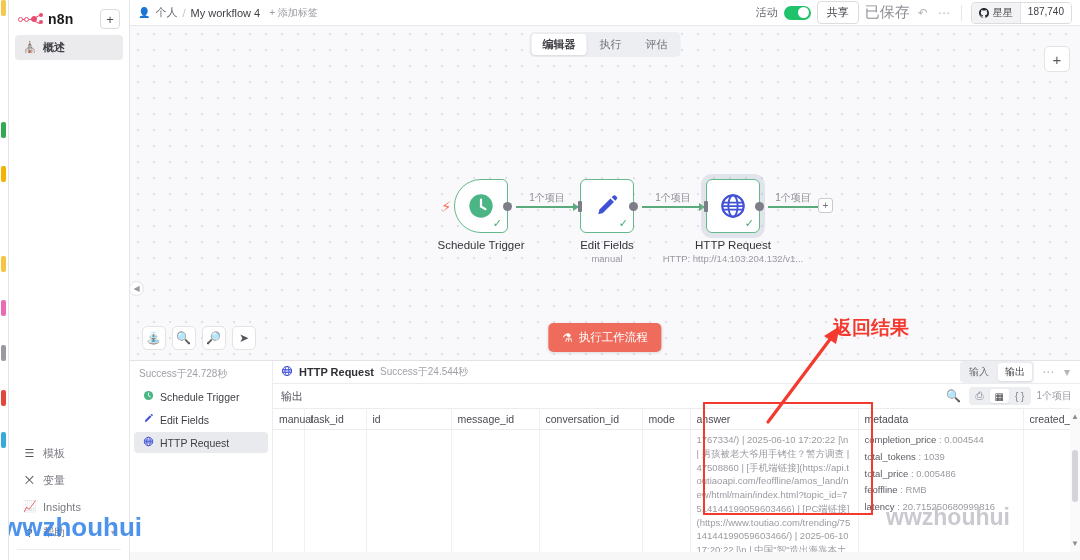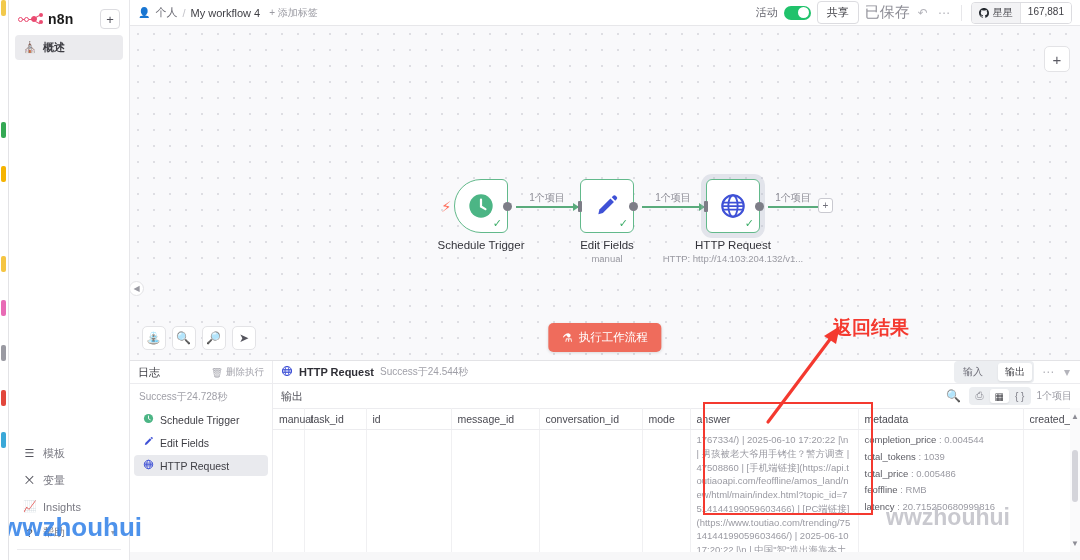--- a/index.html
+++ b/index.html
@@ -177,21 +177,21 @@
   }
   .log-node.sel { background: #e9eaee; }
   .log-node .nic { width: 12px; text-align: center; font-size: 11px; }
 
   .log-right { flex: 1; display: flex; flex-direction: column; min-width: 0; }
   .log-right-hdr {
     height: 23px; display: flex; align-items: center; padding: 0 8px; gap: 6px; border-bottom: 1px solid #ececef;
   }
   .lr-name { font-size: 11px; font-weight: 700; color: #2f2f36; }
   .lr-status { font-size: 10px; color: #a0a0a8; }
-  .io-toggle { margin-left: auto; display: flex; gap: 8px; background: #eceef1; border-radius: 4px; padding: 2px; }
+  .io-toggle { margin-left: auto; display: flex; gap: 2px; background: #eceef1; border-radius: 4px; padding: 2px; }
   .io-toggle span { font-size: 10px; padding: 2px 7px; border-radius: 3px; color: #70707a; cursor: pointer; }
   .io-toggle span.on { background: #fff; color: #3e3e44; box-shadow: 0 1px 2px rgba(0,0,0,.08); }
 
   .out-bar { height: 24px; display: flex; align-items: center; padding: 0 8px; gap: 6px; }
   .out-lbl { font-size: 11px; color: #54545c; }
   .out-right { margin-left: auto; display: flex; align-items: center; gap: 5px; }
   .view-grp { display: flex; gap: 1px; background: #eceef1; border-radius: 4px; padding: 2px; }
   .view-grp span {
     font-size: 10px; padding: 1px 5px; border-radius: 3px; color: #80808a; cursor: pointer;
     display: flex; align-items: center;
@@ -310,26 +310,31 @@
     <span class="hdr-ic">↶</span>
     <span class="hdr-ic">⋯</span>
     <span class="hdr-sep"></span>
     <div class="gh-star">
       <span class="gh-left">
         <svg width="10" height="10" viewBox="0 0 16 16">
             <path fill="#24292f" d="M8 0C3.58 0 0 3.58 0 8c0 3.54 2.29 6.53 5.47 7.59.4.07.55-.17.55-.38 0-.19-.01-.82-.01-1.49-2.01.37-2.53-.49-2.69-.94-.09-.23-.48-.94-.82-1.13-.28-.15-.68-.52-.01-.53.63-.01 1.08.58 1.23.82.72 1.21 1.87.87 2.33.66.07-.52.28-.87.51-1.07-1.78-.2-3.64-.89-3.64-3.95 0-.87.31-1.59.82-2.15-.08-.2-.36-1.02.08-2.12 0 0 .67-.21 2.2.82.64-.18 1.32-.27 2-.27s1.36.09 2 .27c1.53-1.04 2.2-.82 2.2-.82.44 1.1.16 1.92.08 2.12.51.56.82 1.27.82 2.15 0 3.07-1.87 3.75-3.65 3.95.29.25.54.73.54 1.48 0 1.07-.01 1.93-.01 2.2 0 .21.15.46.55.38A8.01 8.01 0 0 0 16 8c0-4.42-3.58-8-8-8z"></path>
           </svg>
         <span>星星</span>
       </span>
-      <span class="gh-right">167,881</span>
+      <span class="gh-right">187,740</span>
     </div>
   </div>
 
   <div id="canvas">
 
+    <div class="tabs-float">
+      <div class="tab active">编辑器</div>
+      <div class="tab">执行</div>
+      <div class="tab">评估</div>
+    </div>
 
     <div class="canvas-add">+</div>
     <div class="collapse-handle">◀</div>
 
     <div class="node" style="left:324px; top:153px;">
       <div class="node-box trigger">
         <span class="bolt">⚡</span>
         <svg width="28" height="28" viewBox="0 0 24 24">
           <circle cx="12" cy="12" r="10" fill="#4cb585"></circle>
           <path d="M12 6.5v6l3.8 2.2" stroke="#fff" stroke-width="1.9" fill="none" stroke-linecap="round"></path>
@@ -393,27 +398,20 @@
 
     <button class="run-btn">
       <span>⚗</span>
       <span>执行工作流程</span>
     </button>
   </div>
 
   <div id="logpanel">
 
     <div class="log-left">
-      <div class="log-left-hdr">
-        <span class="log-title">日志</span>
-        <span class="clear-exec">
-          <span>🗑</span>
-          <span>删除执行</span>
-        </span>
-      </div>
       <div class="log-status">Success于24.728秒</div>
 
       <div class="log-node">
         <span class="nic">
           <svg width="11" height="11" viewBox="0 0 24 24">
               <circle cx="12" cy="12" r="10" fill="#4cb585"></circle>
               <path d="M12 6.5v6l3.8 2.2" stroke="#fff" stroke-width="2" fill="none" stroke-linecap="round"></path>
             </svg>
         </span>
         <span>Schedule Trigger</span>

